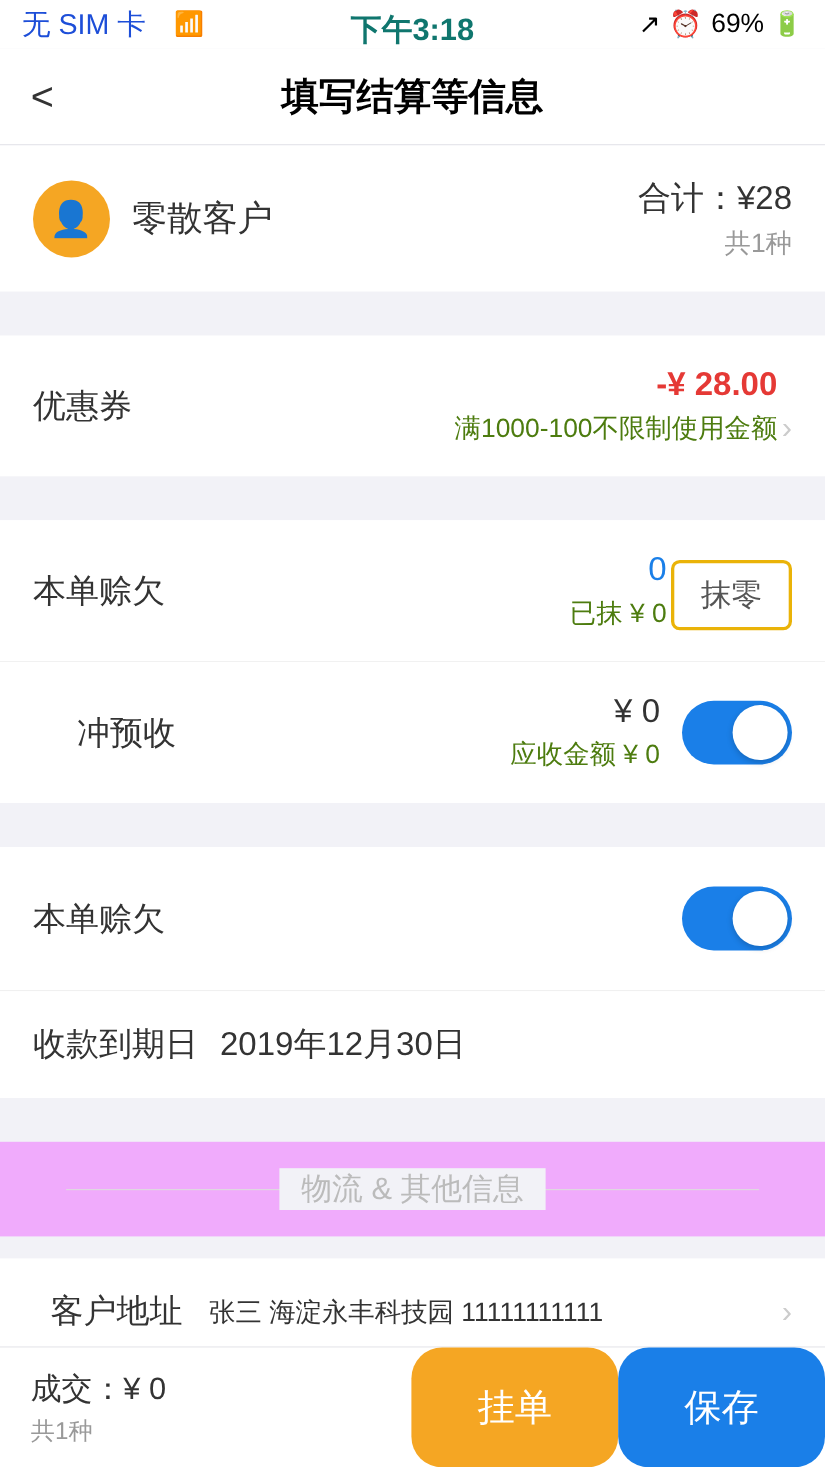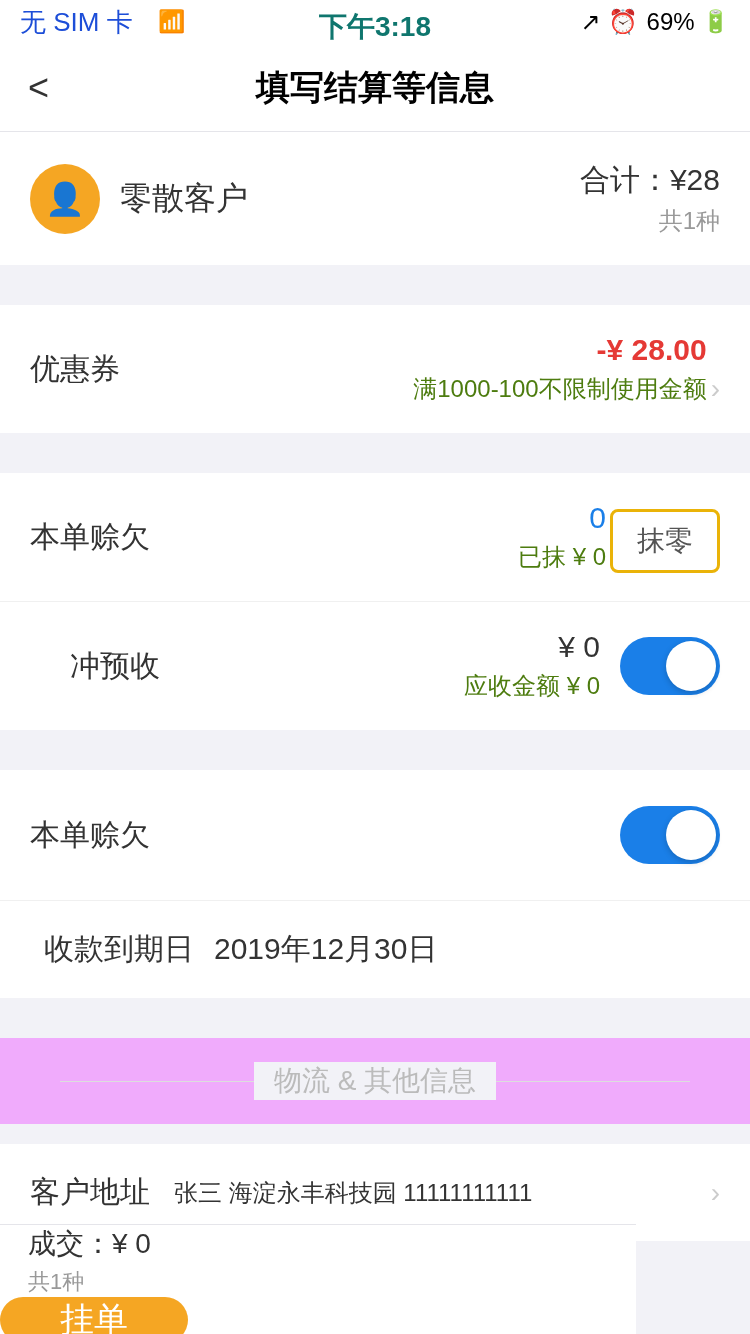--- a/index.html
+++ b/index.html
@@ -238,21 +238,21 @@
     }
     .debt-label {
       font-size: 30px;
       color: #333;
     }
 
     
     .due-date-row {
       display: flex;
       align-items: center;
-      padding: 28px 44px;
+      padding: 28px 30px;
       background: #fff;
       border-top: 1px solid #f0f0f0;
     }
     .due-date-label {
       font-size: 30px;
       color: #333;
       margin-right: 20px;
     }
     .due-date-value {
       font-size: 30px;
@@ -291,38 +291,38 @@
       align-items: center;
       justify-content: space-between;
       padding: 28px 30px;
       background: #fff;
     }
     .address-label {
       font-size: 30px;
       color: #333;
       flex-shrink: 0;
       margin-right: 24px;
+      margin-left: 16px;
     }
     .address-value {
       font-size: 24px;
       color: #333;
       flex: 1;
     }
 
     
     .bottom-bar {
       position: fixed;
       bottom: 0;
       left: 0;
-      width: 636px;
+      width: 750px;
       height: 110px;
       display: flex;
       background: #fff;
       border-top: 1px solid #e5e5ea;
-      flex-direction: column;
     }
     .bottom-info {
       flex: 1;
       display: flex;
       flex-direction: column;
       justify-content: center;
       padding: 0 28px;
     }
     .bottom-transaction {
       font-size: 28px;

